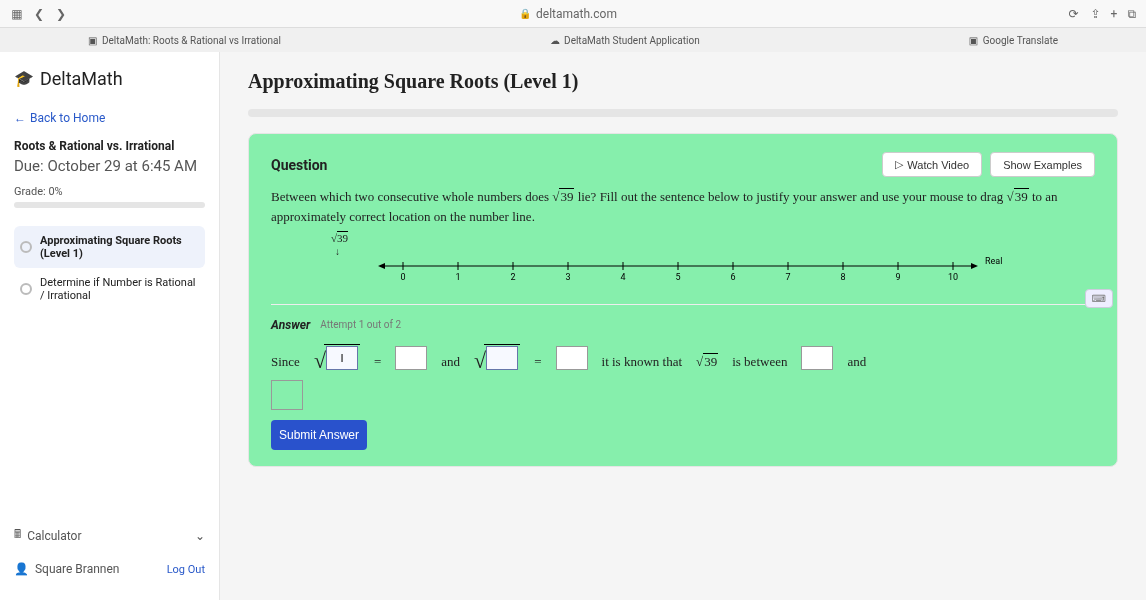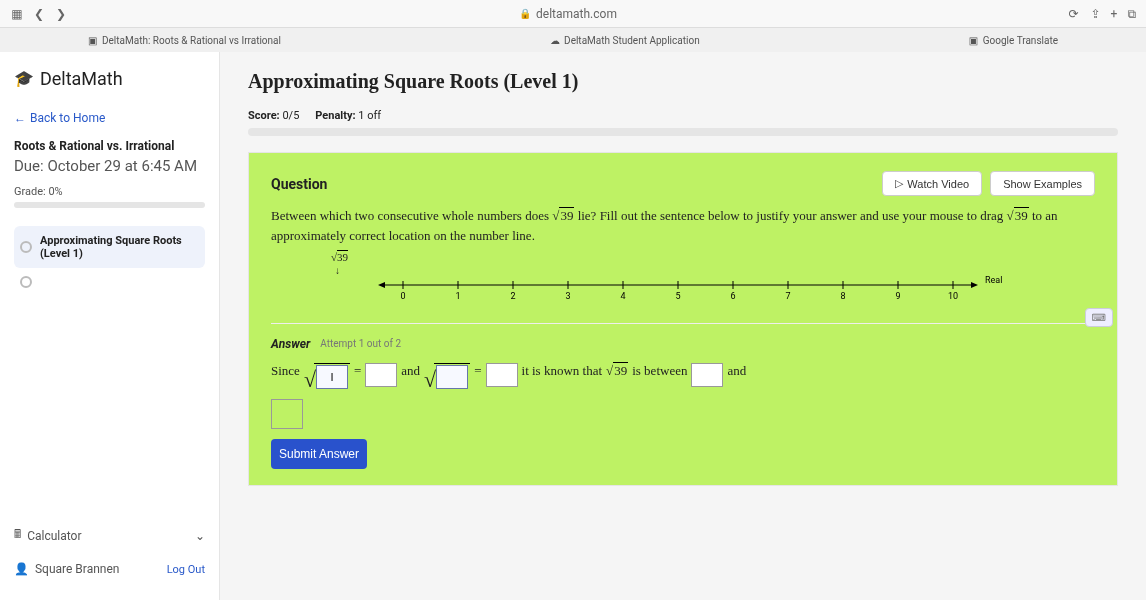--- a/index.html
+++ b/index.html
@@ -27,38 +27,38 @@
 .task-item.active { background:#eef2fb; font-weight:700; }
 .task-radio { width:12px; height:12px; border:2px solid #bbb; border-radius:50%; flex-shrink:0; }
 .sidebar-footer { margin-top:auto; }
 .sf-row { display:flex; align-items:center; justify-content:space-between; padding:8px 0; font-size:12px; color:#555; }
 .sf-left { display:flex; align-items:center; gap:6px; }
 .logout { color:#2959c9; font-size:11px; cursor:pointer; }
 .main { flex:1; padding:18px 28px 0 28px; overflow:hidden; }
 .page-title { font-size:20px; font-weight:700; font-family:Georgia,serif; margin-bottom:16px; }
 .score-row { display:flex; align-items:center; gap:16px; font-size:11px; margin-bottom:6px; }
 .big-progress { height:8px; background:#e5e5e5; border-radius:4px; margin-bottom:16px; }
-.card { background:#bef264; border:1px solid #e5e5e5; border-radius:0; padding:18px 22px 16px 22px; }
+.card { background:#86efac; border:1px solid #e5e5e5; border-radius:8px; padding:18px 22px 16px 22px; }
 .q-header { display:flex; align-items:center; justify-content:space-between; margin-bottom:10px; }
 .q-title { font-weight:700; font-size:14px; }
 .q-btns { display:flex; gap:8px; }
 .btn-outline { border:1px solid #ccc; background:#fff; padding:5px 12px; font-size:11px; border-radius:4px; cursor:pointer; display:flex; align-items:center; gap:4px; color:#333; }
 .q-text { font-size:13px; font-family:Georgia,serif; line-height:1.5; margin-bottom:12px; }
 .sqrt { white-space:nowrap; }
 .sqrt .rad { border-top:1px solid #000; padding:0 1px; }
 .numberline-wrap { padding:8px 40px 4px 40px; position:relative; }
 .nl-label { position:absolute; left:60px; top:-6px; font-size:11px; font-family:Georgia,serif; }
 .nl-arrow { position:absolute; left:64px; top:8px; font-size:10px; }
 svg.numberline { width:100%; height:44px; }
 .answer-sec { border-top:1px solid #eee; margin-top:6px; padding-top:10px; }
 .ans-head { display:flex; align-items:center; gap:10px; font-size:12px; margin-bottom:10px; }
 .ans-head b { font-weight:700;font-style:italic; }
 .ans-head span { color:#777; font-size:10px; }
 .kb-icon { margin-left:auto; background:#eef; border:1px solid #ccd; border-radius:4px; padding:3px 6px; font-size:10px; cursor:pointer; position:relative; top:-26px; right:-18px; }
-.sentence { display:flex; flex-wrap:wrap; align-items:flex-start; gap:4px; font-size:13px; font-family:Georgia,serif; margin-bottom:10px; }
+.sentence { display:flex; flex-wrap:wrap; align-items:flex-end; gap:14px; font-size:13px; font-family:Georgia,serif; margin-bottom:10px; }
 .box-input { width:32px; height:24px; border:1px solid #67a; background:#f7f9ff; text-align:center; font-size:11px; }
 .box-input.plain { border:1px solid #999; background:#fff; }
 .big-sqrt { display:inline-flex; align-items:flex-end; }
 .big-sqrt .sym { font-size:22px; line-height:1; position:relative; top:2px; }
 .big-sqrt .under { border-top:1px solid #000; padding:1px 2px 0 2px; margin-left:-2px; }
 .extra-box { width:32px; height:30px; border:1px solid #999; margin-bottom:10px; }
 .submit-btn { background:#2952cc; color:#fff; border:none; padding:8px 8px; font-size:12px; border-radius:4px; cursor:pointer; }
 </style>
 </head>
 <body>
@@ -109,20 +109,21 @@
     <div class="assign-title">Roots &amp; Rational vs. Irrational</div>
     <div class="due"><span>Due:</span> <span>October 29 at 6:45 AM</span></div>
     <div class="grade"><span>Grade:</span> <span>0%</span></div>
     <div class="progress-bar"></div>
     <div class="task-item active">
       <span class="task-radio"></span>
       <span>Approximating Square Roots (Level 1)</span>
     </div>
     <div class="task-item">
       <span class="task-radio"></span>
+      <span>Determine if Number is Rational / Irrational</span>
     </div>
     <div class="sidebar-footer">
       <div class="sf-row">
         <div class="sf-left">
             <span>🖩</span>
             <span>Calculator</span>
           </div>
         <span>⌄</span>
       </div>
       <div class="sf-row">
@@ -130,24 +131,20 @@
             <span>👤</span>
             <span>Square Brannen</span>
           </div>
         <span class="logout">Log Out</span>
       </div>
     </div>
   </div>
 
   <div class="main">
     <div class="page-title">Approximating Square Roots (Level 1)</div>
-    <div class="score-row">
-      <span><b>Score:</b> <span>0/5</span></span>
-      <span><b>Penalty:</b> <span>1 off</span></span>
-    </div>
     <div class="big-progress"></div>
 
     <div class="card">
       <div class="q-header">
         <div class="q-title">Question</div>
         <div class="q-btns">
           <button class="btn-outline">
               <span>▷</span>
               <span>Watch Video</span>
             </button>

